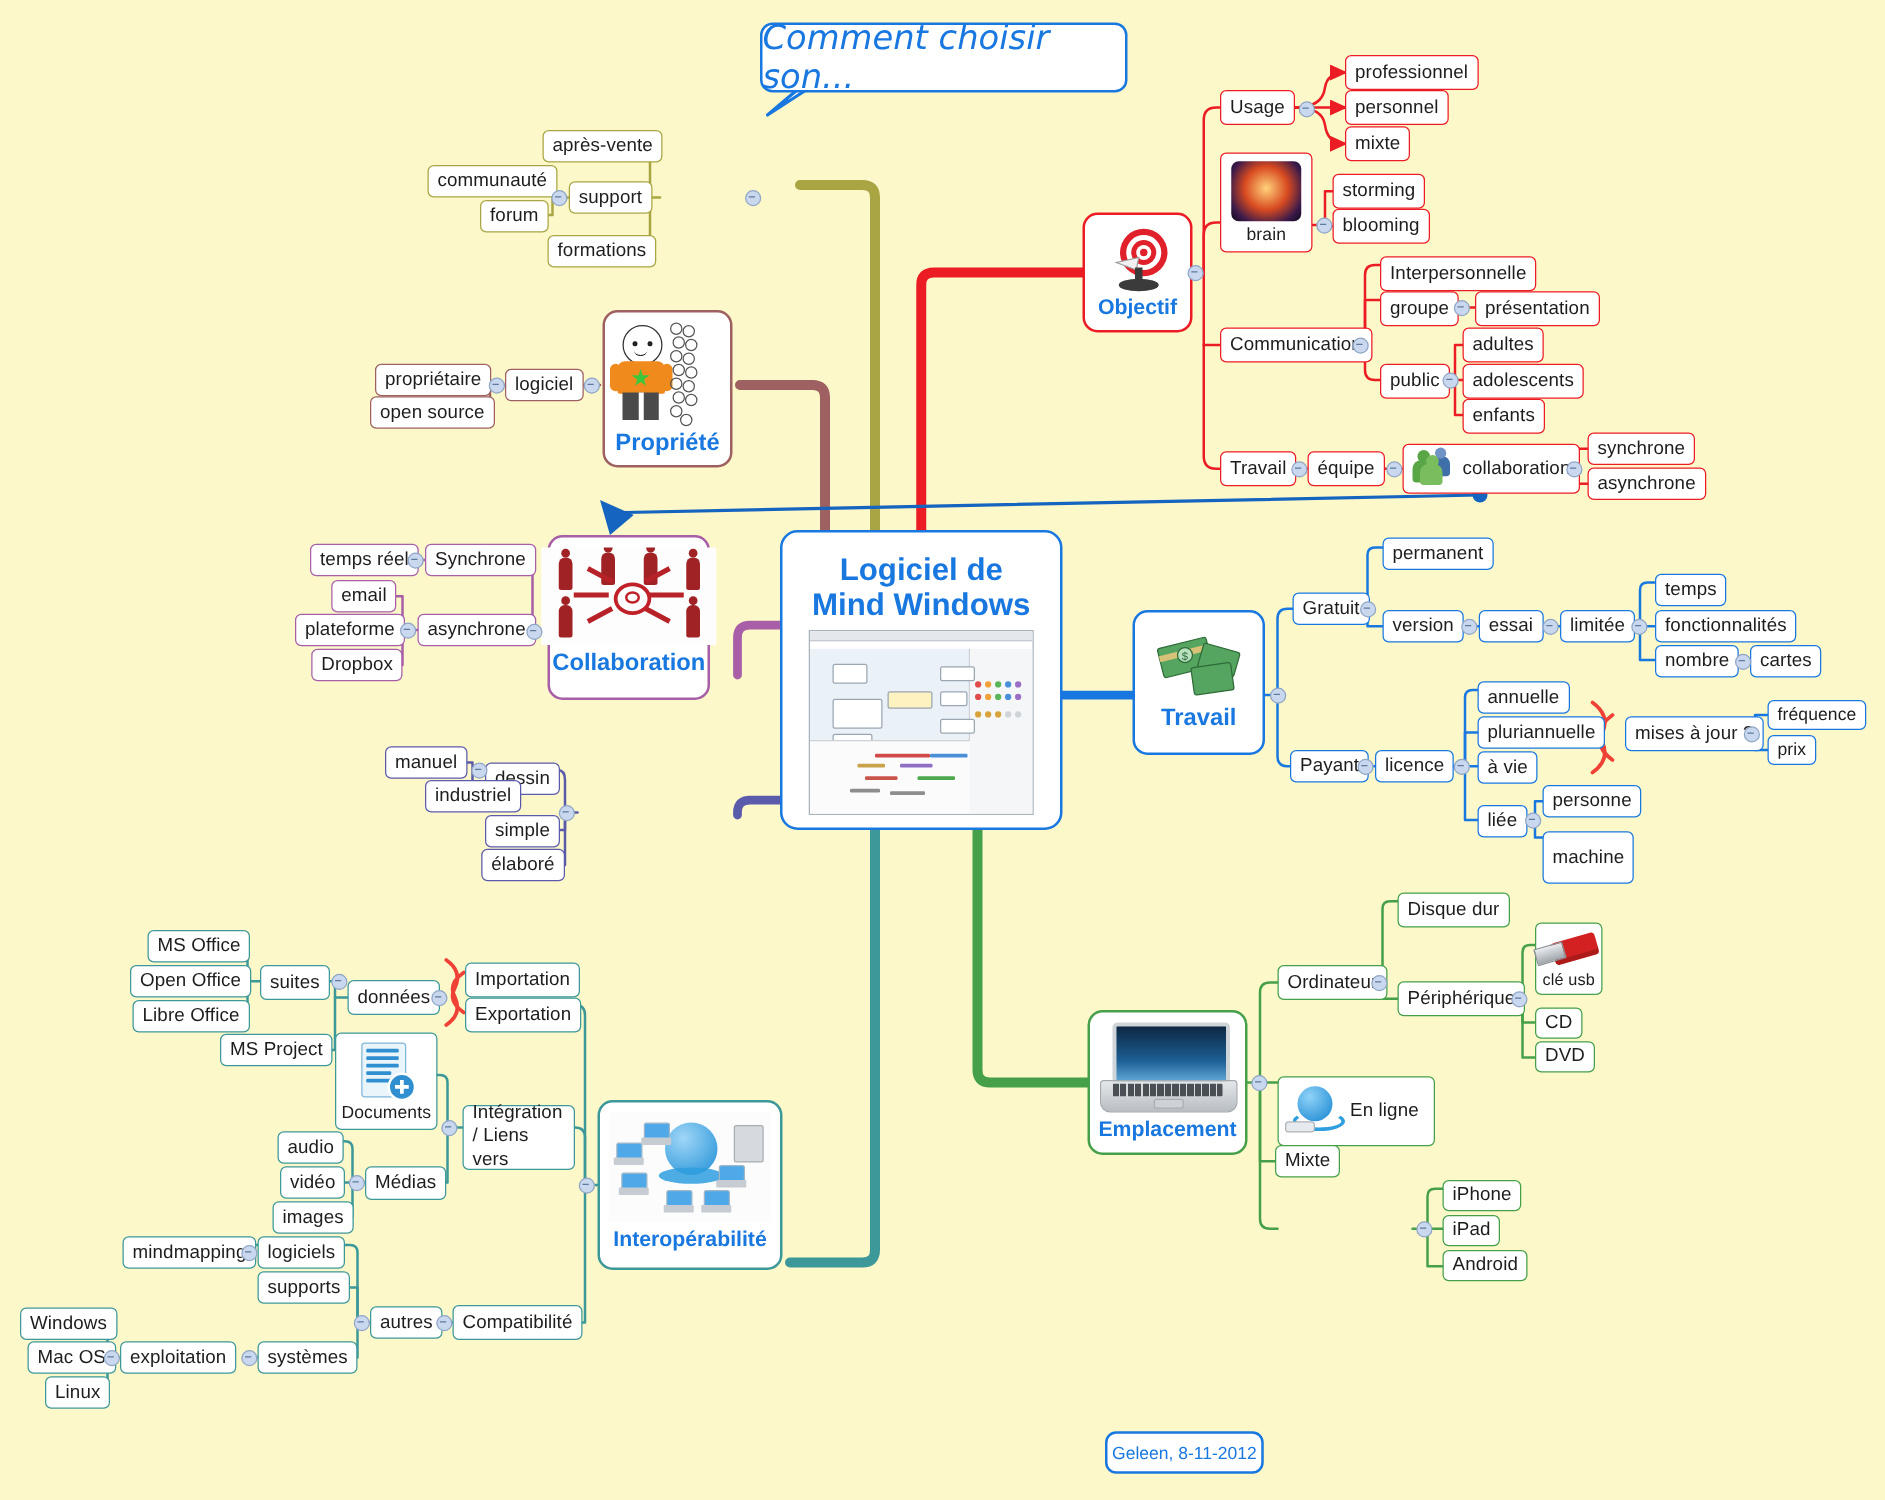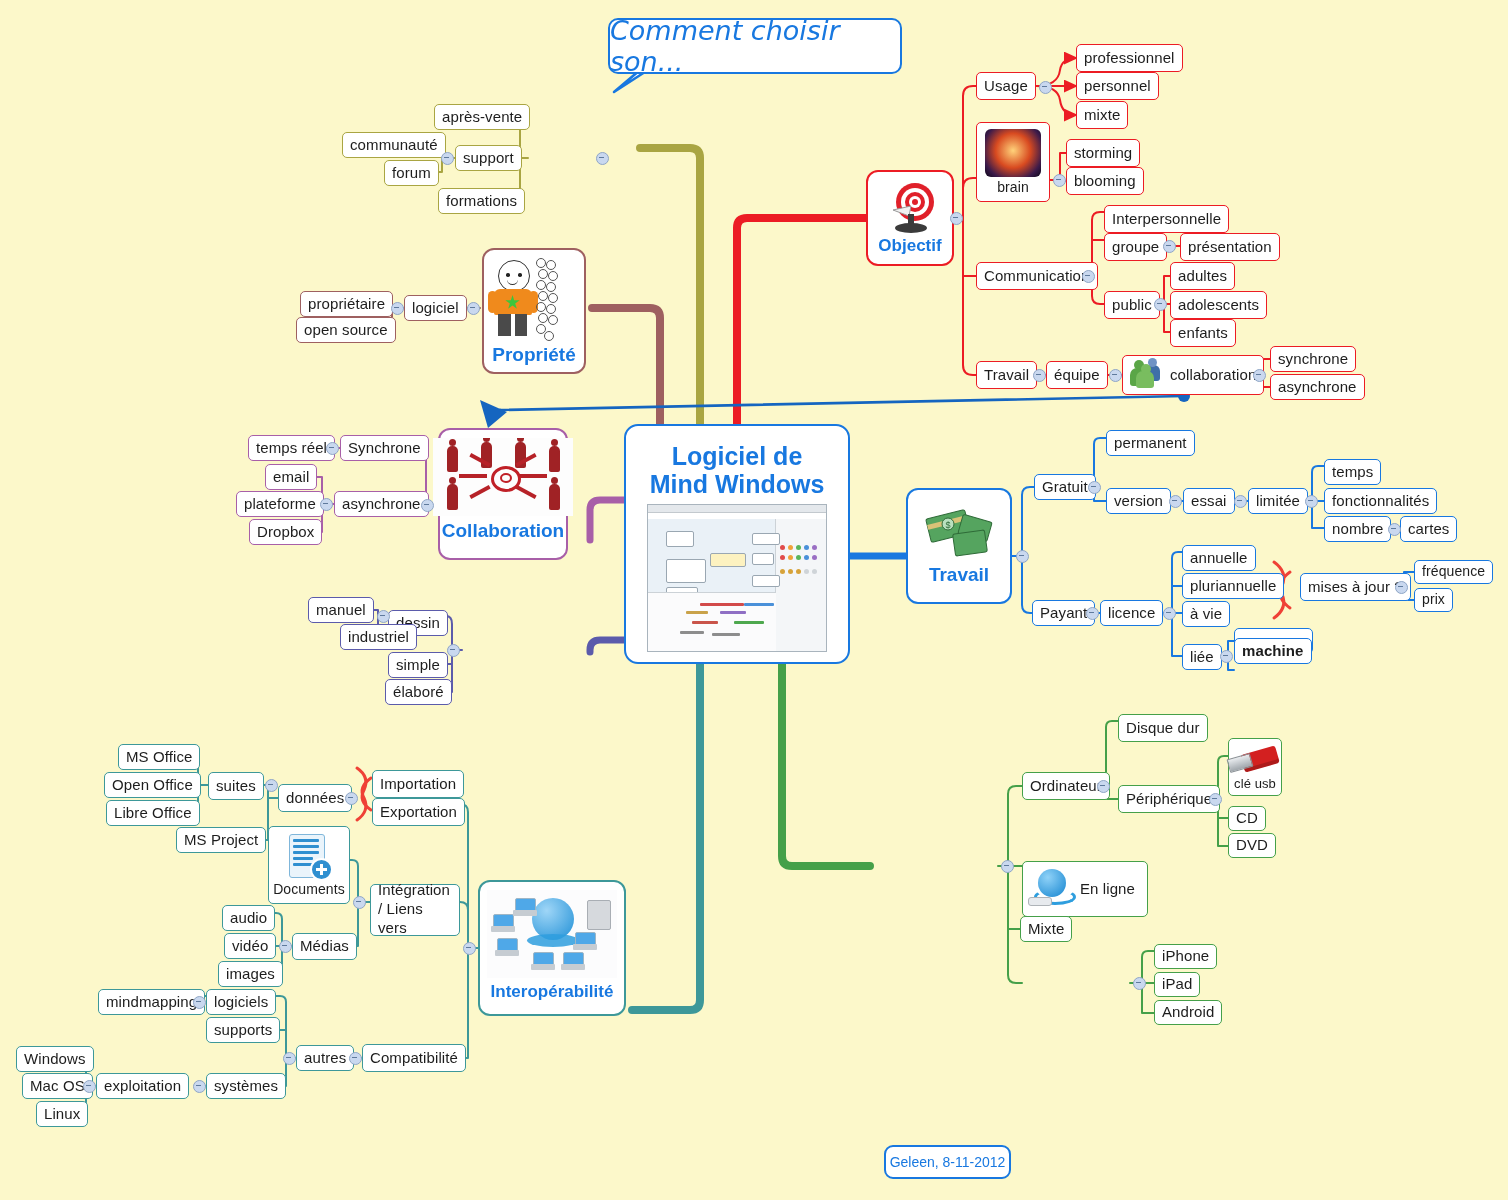--- a/index.html
+++ b/index.html
@@ -541,20 +541,29 @@
         <rect x="8" y="22" width="40" height="5" fill="#d8c277" transform="rotate(-14 28 28)"></rect>
         <circle cx="28" cy="26" r="6" fill="#b9e0bf" stroke="#2f6b38"></circle>
         <text x="28" y="30" font-size="9" text-anchor="middle" fill="#2f6b38" font-family="'Liberation Sans',sans-serif">$</text>
         <rect x="40" y="20" width="30" height="20" rx="2" fill="#55a45f" stroke="#2f6b38" transform="rotate(16 55 30)"></rect>
         <rect x="34" y="34" width="32" height="22" rx="2" fill="#55a45f" stroke="#2f6b38" transform="rotate(-8 50 45)"></rect>
       </g>
     </svg>
     <div class="cap">Travail</div>
   </div>
 
+  <div class="bignode c-green" style="left:870px;top:808px;width:128px;height:116px;border-color:#45a049;">
+    <div class="laptop">
+      <div class="scr"></div>
+        <div class="kb"></div>
+        <div class="keys"></div>
+        <div class="pad"></div>
+    </div>
+    <div class="cap small" style="font-size:17px">Emplacement</div>
+  </div>
 
   <div class="bignode c-teal" style="left:478px;top:880px;width:148px;height:136px;border-color:#3d9899;">
     <div class="interop">
       <div class="globe"></div>
         <div class="base"></div>
       <div class="srv"></div>
       <div class="pc" style="left:6px;top:24px"></div>
       <div class="pc" style="left:10px;top:48px"></div>
       <div class="pc" style="left:28px;top:8px"></div>
       <div class="pc" style="left:46px;top:62px"></div>
@@ -751,21 +760,21 @@
     </div>
   <div class="node c-blue" style="left:1182px;top:601px;height:26px;">
       <span>à vie</span>
     </div>
   <div class="node c-blue" style="left:1182px;top:644px;height:26px;">
       <span>liée</span>
     </div>
   <div class="node c-blue" style="left:1234px;top:628px;height:26px;">
       <span>personne</span>
     </div>
-  <div class="node c-blue" style="left:1234px;top:638px;height:26px;font-weight:bold;">
+  <div class="node c-blue" style="left:1234px;top:665px;height:42px;">
       <span>machine</span>
     </div>
   <div class="node c-blue" style="left:1300px;top:573px;height:28px;">
       <span>mises à jour ?</span>
     </div>
   <div class="node c-blue" style="left:1414px;top:560px;height:24px;font-size:14px;">
       <span>fréquence</span>
     </div>
   <div class="node c-blue" style="left:1414px;top:588px;height:24px;font-size:14px;">
       <span>prix</span>

